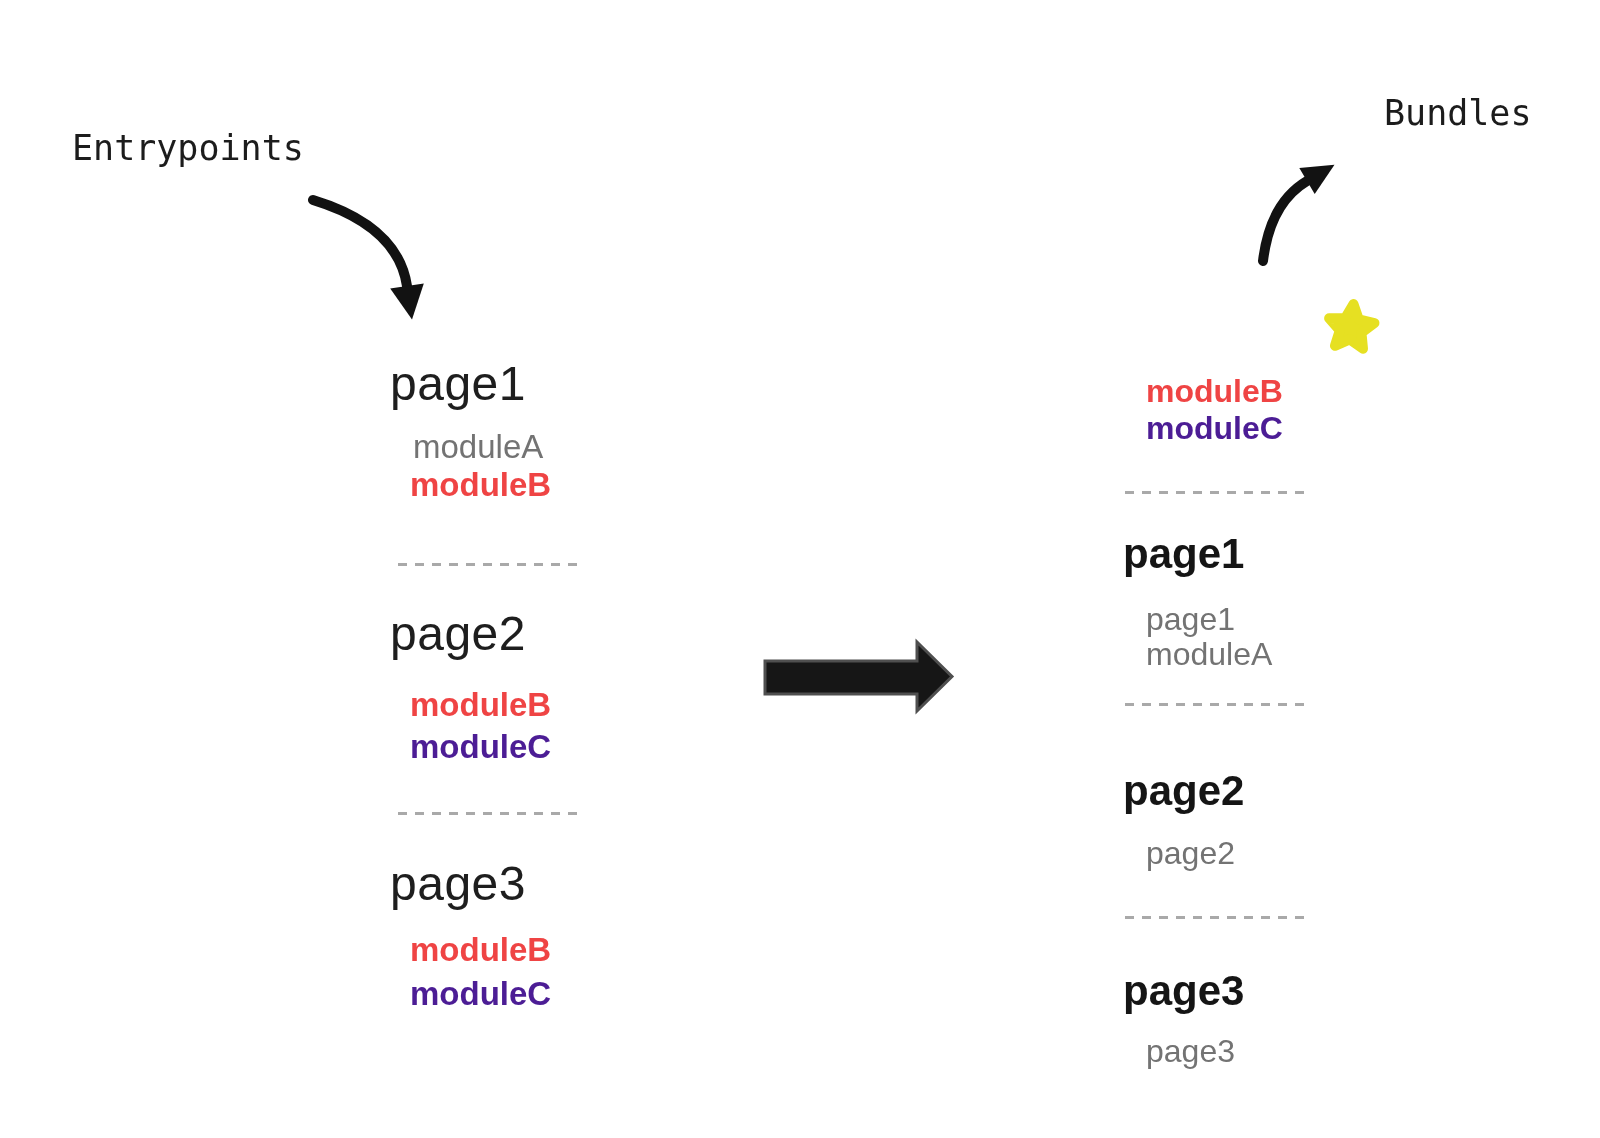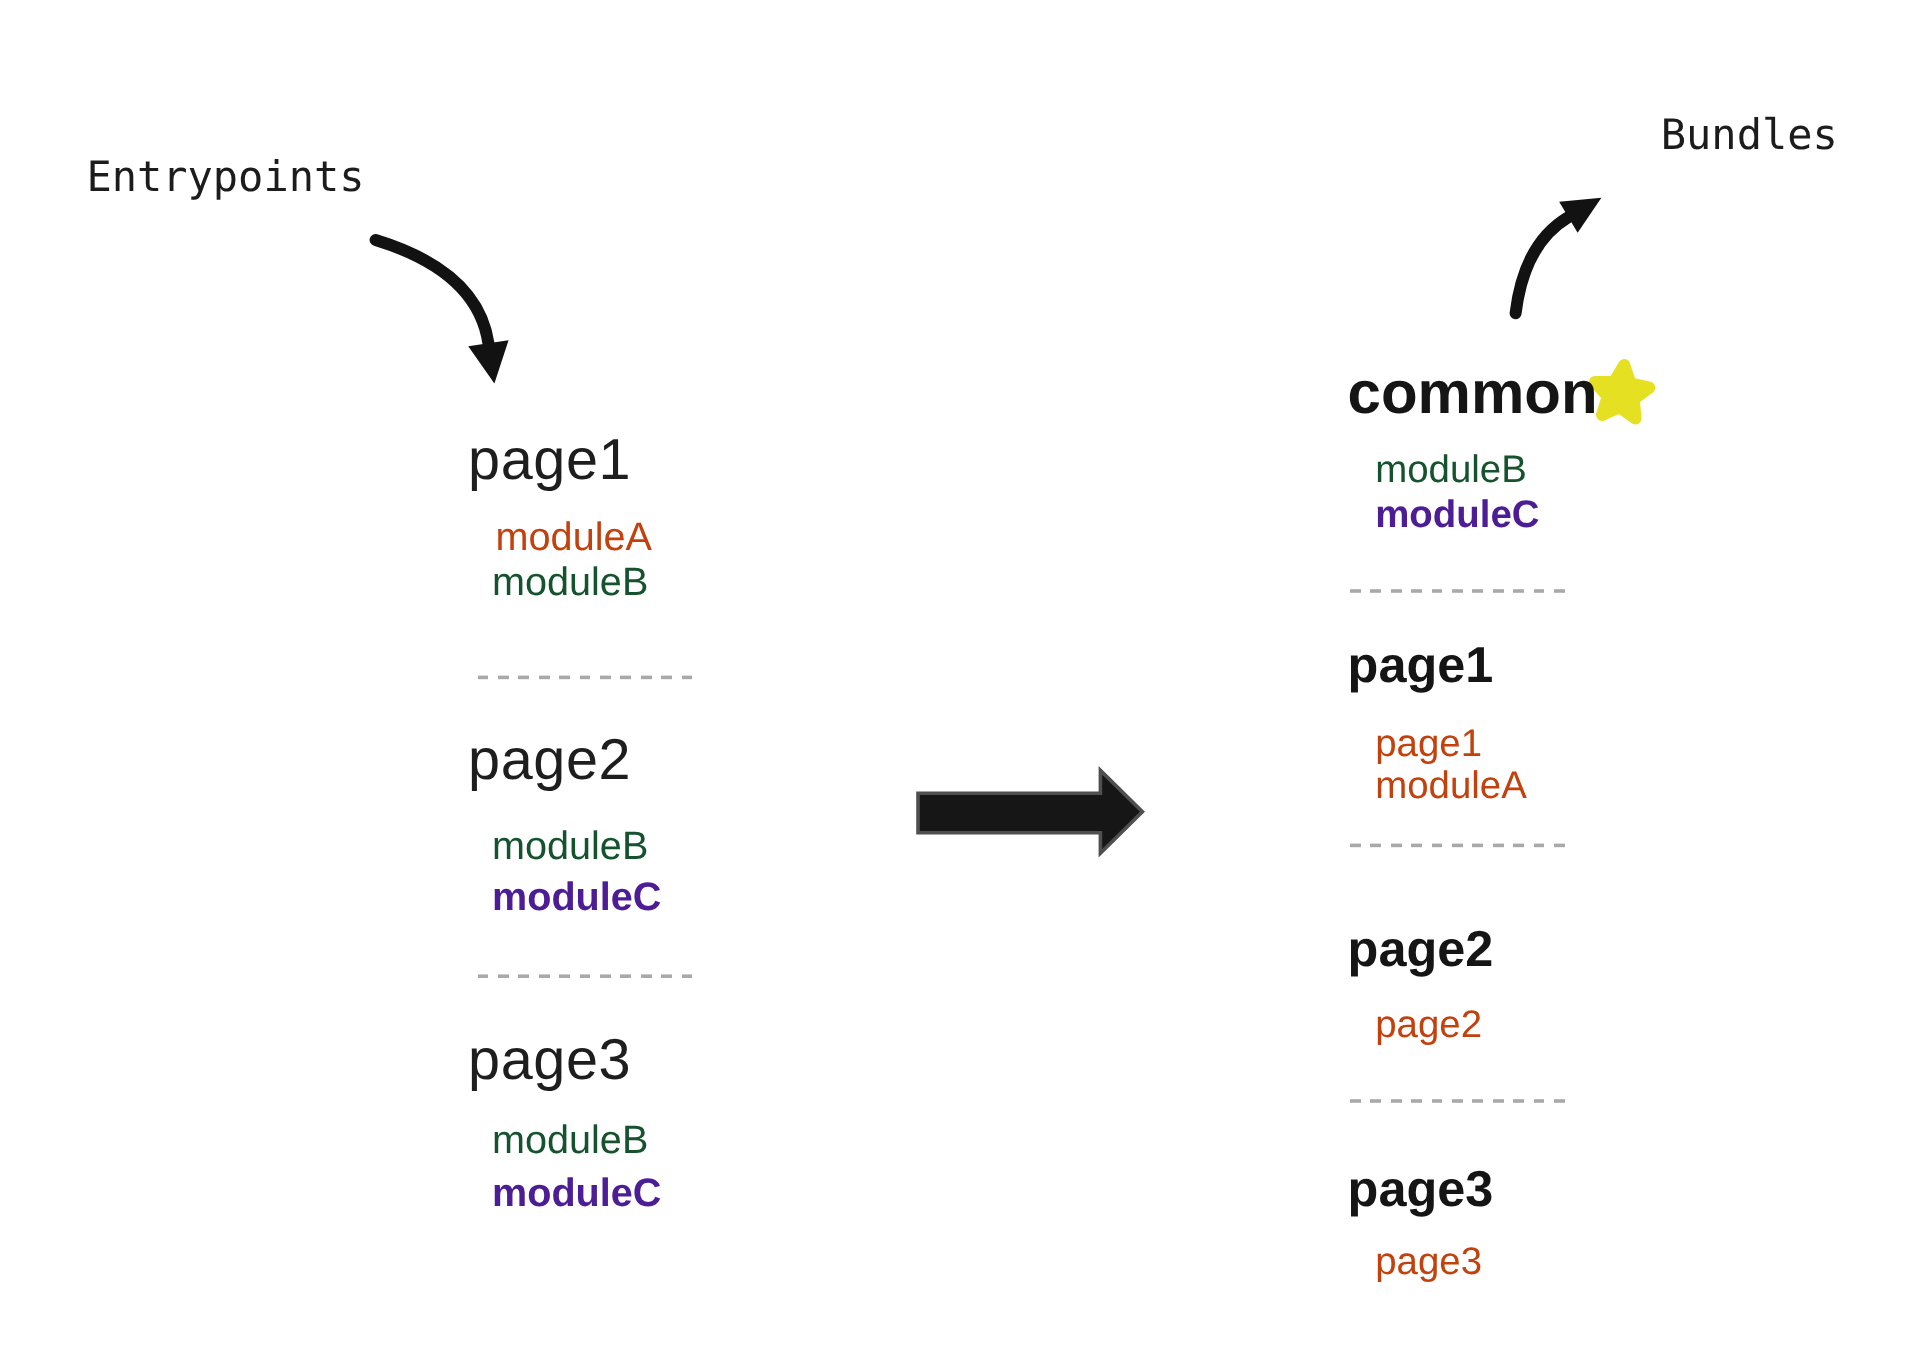--- a/index.html
+++ b/index.html
@@ -25,25 +25,25 @@
     color:#1e1e1e;
     white-space:nowrap;
   }
   .entry-heading{font-size:48px;font-weight:400;letter-spacing:0.5px;}
   .bundle-heading{font-size:42px;font-weight:700;color:#151515;}
   .bundle-heading.big{font-size:50px;}
   .module{
     position:absolute;
     font-size:33px;
     line-height:1;
-    color:#c2410c;
+    color:#737373;
     white-space:nowrap;
   }
   .module.small{font-size:32px;}
-  .module[data-color="green"]{color:#14532d;font-weight:400;}
+  .module[data-color="green"]{color:#ef4444;font-weight:700;}
   .module[data-color="red"]{color:#4c1d95;font-weight:700;}
   .dash{
     position:absolute;
     width:182px;height:3px;
     background:repeating-linear-gradient(90deg,#a9a9a9 0 9px,transparent 9px 17px);
   }
   svg.overlay{position:absolute;left:0;top:0;}
 </style>
 </head>
 <body>
@@ -79,21 +79,20 @@
   <div class="heading entry-heading" style="left:390px;top:582px">page2</div>
   <div class="module" style="left:410px;top:660px" data-color="green">moduleB</div>
   <div class="module" style="left:410px;top:702px" data-color="red">moduleC</div>
 
   <div class="dash" style="left:398px;top:784px"></div>
 
   <div class="heading entry-heading" style="left:390px;top:832px">page3</div>
   <div class="module" style="left:410px;top:905px" data-color="green">moduleB</div>
   <div class="module" style="left:410px;top:949px" data-color="red">moduleC</div>
 
-  <div class="heading bundle-heading big" style="left:1123px;top:274px">common</div>
   <div class="module small" style="left:1146px;top:347px" data-color="green">moduleB</div>
   <div class="module small" style="left:1146px;top:384px" data-color="red">moduleC</div>
 
   <div class="dash" style="left:1125px;top:463px"></div>
 
   <div class="heading bundle-heading" style="left:1123px;top:505px">page1</div>
   <div class="module small" style="left:1146px;top:575px" data-color="black">page1</div>
   <div class="module small" style="left:1146px;top:610px" data-color="black">moduleA</div>
 
   <div class="dash" style="left:1125px;top:675px"></div>

